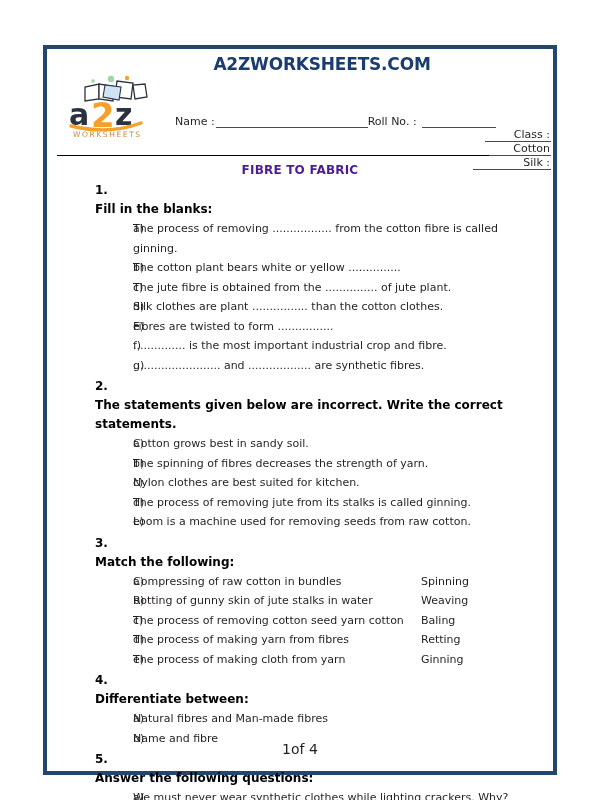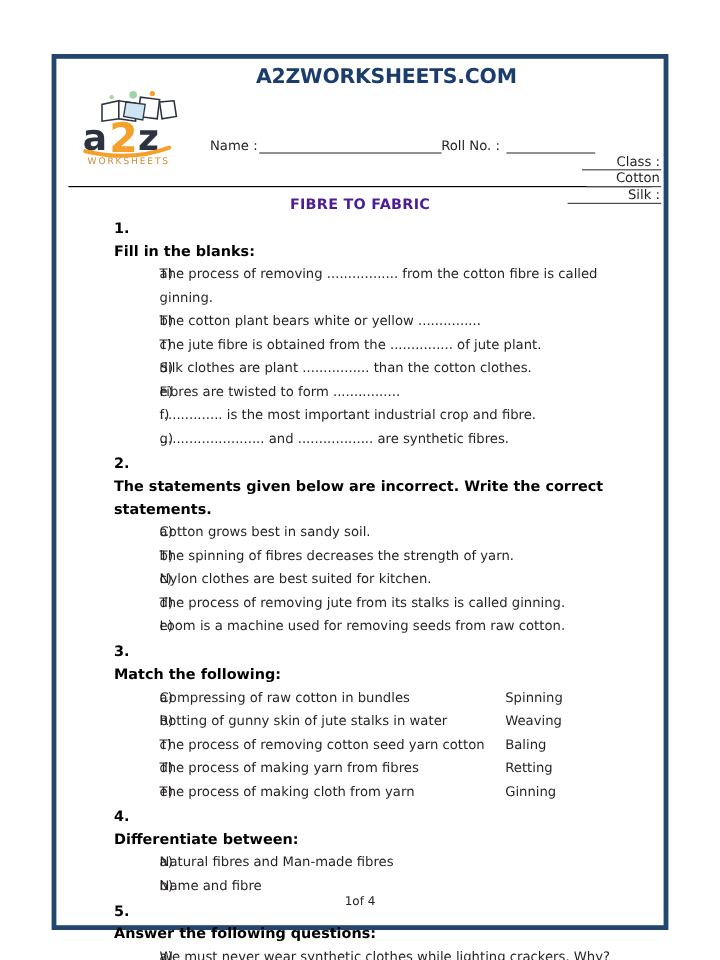--- a/index.html
+++ b/index.html
@@ -162,21 +162,21 @@
     flex: 0 0 282px;
     width: 282px;
   }
 
   .footer {
     position: absolute;
     left: 0;
     right: 0;
     bottom: 14px;
     text-align: center;
-    font-size: 10px;
+    font-size: 14px;
     color: #231f20;
   }
 </style>
 </head>
 <body>
 
 <div class="page">
   <div class="frame"></div>
 
   <div class="inner">

